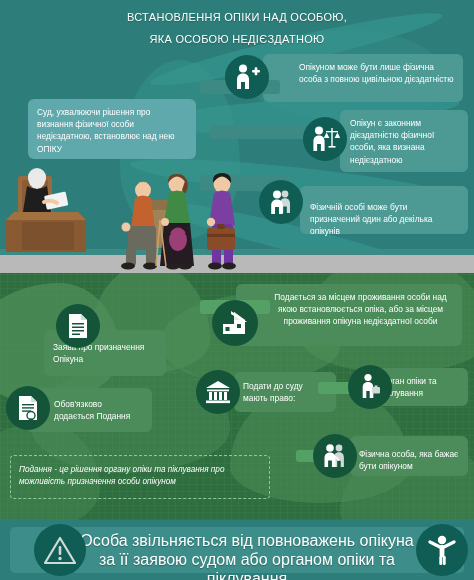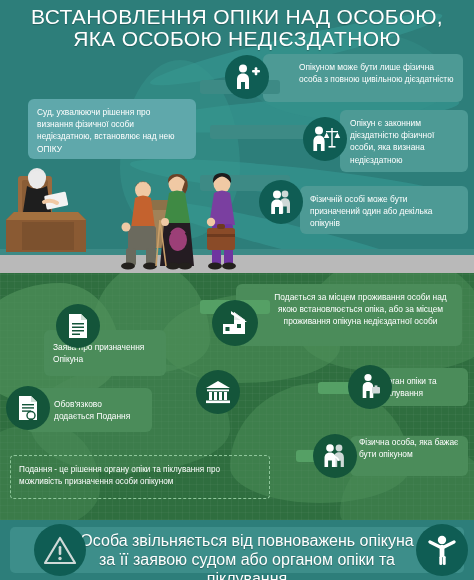--- a/index.html
+++ b/index.html
@@ -35,21 +35,21 @@
     border-radius: 50% 50% 50% 50% / 60% 60% 40% 40%;
     opacity: .7;
   }
 
   .title-wrap {
     position: absolute; left: 0; top: 6px; width: 474px;
     text-align: center; z-index: 6;
   }
   .title-line {
     color: #ffffff;
-    font-size: 21px;
+    font-size: 11px;
     line-height: 22px;
     letter-spacing: .3px;
     font-weight: 400;
     text-shadow: 0 1px 1px rgba(0,0,0,.25);
   }
 
   
   .floor {
     position: absolute; left: 0; top: 255px; width: 474px; height: 18px;
     background: #b9b9b9;
@@ -131,20 +131,21 @@
     color: #ffffff;
   }
 
   
   .dashed-box {
     position: absolute;
     left: 10px; top: 455px; width: 260px; height: 44px;
     border: 1.5px dashed #8fc79b;
     border-radius: 4px;
     z-index: 5;
+    font-style: italic;
   }
   .dashed-txt {
     display: block; padding: 8px 8px;
     color: #ffffff; font-size: 8.2px; line-height: 12.4px;
   }
 
   svg { display: block; }
 </style>
 </head>
 <body>
@@ -194,21 +195,21 @@
       <rect x="21.3" y="4" width="1.4" height="18" fill="#fff"></rect>
       <rect x="16" y="7" width="12" height="1.3" fill="#fff"></rect>
       <path d="M16.6 8.5 L13.8 14 h5.6 z" fill="#fff"></path>
       <path d="M27.4 8.5 L24.6 14 h5.6 z" fill="#fff"></path>
       <rect x="18.5" y="22" width="7" height="1.6" fill="#fff"></rect>
     </svg>
   </div>
 
   <div class="connector" style="left:200px; top:175px; width:90px; height:16px;"></div>
   <div class="bubble bub-teal" style="left:300px; top:186px; width:168px; height:48px;">
-    <span class="bub-txt" style="padding-left:10px;">Фізичній особі може бути призначений один або декілька опікунів</span>
+    <span class="bub-txt" style="padding-left:10px;margin-top:8px;">Фізичній особі може бути призначений один або декілька опікунів</span>
   </div>
   <div class="disc disc-teal" style="left:259px; top:180px; width:44px; height:44px;">
     <svg width="31" height="30" viewBox="0 0 31 30" aria-hidden="true">
       <circle cx="19" cy="7" r="3.4" fill="#cfd9d7"></circle>
       <path d="M19 11.2c-3.4 0-5 2.1-5 5.4V26h3.2v-6.4h3.6V26h3.2v-9.4c0-3.3-1.6-5.4-5-5.4z" fill="#cfd9d7"></path>
       <circle cx="11" cy="7.6" r="4" fill="#fff"></circle>
       <path d="M11 12.4c-3.9 0-5.8 2.4-5.8 6.1V27h3.8v-7h4v7h3.8v-8.5c0-3.7-1.9-6.1-5.8-6.1z" fill="#fff"></path>
     </svg>
   </div>
 
@@ -323,20 +324,23 @@
       <g fill="#14553a">
         <rect x="7" y="10" width="12" height="1.4"></rect>
         <rect x="7" y="13.2" width="12" height="1.4"></rect>
         <rect x="7" y="16.4" width="9" height="1.4"></rect>
       </g>
       <circle cx="16" cy="21.5" r="4" fill="none" stroke="#14553a" stroke-width="1.4"></circle>
       <path d="M14.5 24.5 l-1.5 3 h6 l-1.5 -3" fill="#14553a"></path>
     </svg>
   </div>
 
+  <div class="bubble bub-green" style="left:234px; top:372px; width:102px; height:40px;">
+    <span class="bub-txt" style="padding-top:8px;">Подати до суду мають право:</span>
+  </div>
   <div class="disc disc-green" style="left:196px; top:370px; width:44px; height:44px;">
     <svg width="28" height="26" viewBox="0 0 28 26" aria-hidden="true">
       <path d="M14 2 L26 9 H2 z" fill="#fff"></path>
       <rect x="3" y="10.5" width="22" height="1.8" fill="#fff"></rect>
       <g fill="#fff">
         <rect x="5" y="13" width="3" height="8"></rect>
         <rect x="10" y="13" width="3" height="8"></rect>
         <rect x="15" y="13" width="3" height="8"></rect>
         <rect x="20" y="13" width="3" height="8"></rect>
       </g>
@@ -352,21 +356,21 @@
     <svg width="26" height="30" viewBox="0 0 26 30" aria-hidden="true">
       <circle cx="11" cy="5.5" r="3.6" fill="#fff"></circle>
       <path d="M11 10c-3.6 0-5.3 2.2-5.3 5.7V26h3.6v-7h3.4v7h3.6V15.7C16.3 12.2 14.6 10 11 10z" fill="#fff"></path>
       <rect x="15" y="15" width="8" height="6.5" rx="1" fill="#cfd9d7"></rect>
       <rect x="17.6" y="13.4" width="2.8" height="2" fill="#cfd9d7"></rect>
     </svg>
   </div>
 
   <div class="connector connector-green" style="left:296px; top:450px; width:40px; height:12px;"></div>
   <div class="bubble bub-green" style="left:350px; top:436px; width:118px; height:40px;">
-    <span class="bub-txt" style="padding-top:0;">Фізична особа, яка бажає бути опікуном</span>
+    <span class="bub-txt" style="padding-top:12px;">Фізична особа, яка бажає бути опікуном</span>
   </div>
   <div class="disc disc-green" style="left:313px; top:434px; width:44px; height:44px;">
     <svg width="30" height="30" viewBox="0 0 30 30" aria-hidden="true">
       <circle cx="19" cy="7" r="3.4" fill="#cfd9d7"></circle>
       <path d="M19 11.2c-3.3 0-4.9 2.1-4.9 5.3V26h3.1v-6.3h3.5V26h3.2v-9.5c0-3.2-1.6-5.3-4.9-5.3z" fill="#cfd9d7"></path>
       <circle cx="10" cy="7" r="3.8" fill="#fff"></circle>
       <path d="M10 11.6c-3.7 0-5.5 2.3-5.5 5.9V26h3.6v-6.6h3.8V26h3.6v-8.5c0-3.6-1.8-5.9-5.5-5.9z" fill="#fff"></path>
       <path d="M13.5 15 q4 1.5 5 4" stroke="#fff" stroke-width="1.8" fill="none" stroke-linecap="round"></path>
     </svg>
   </div>

